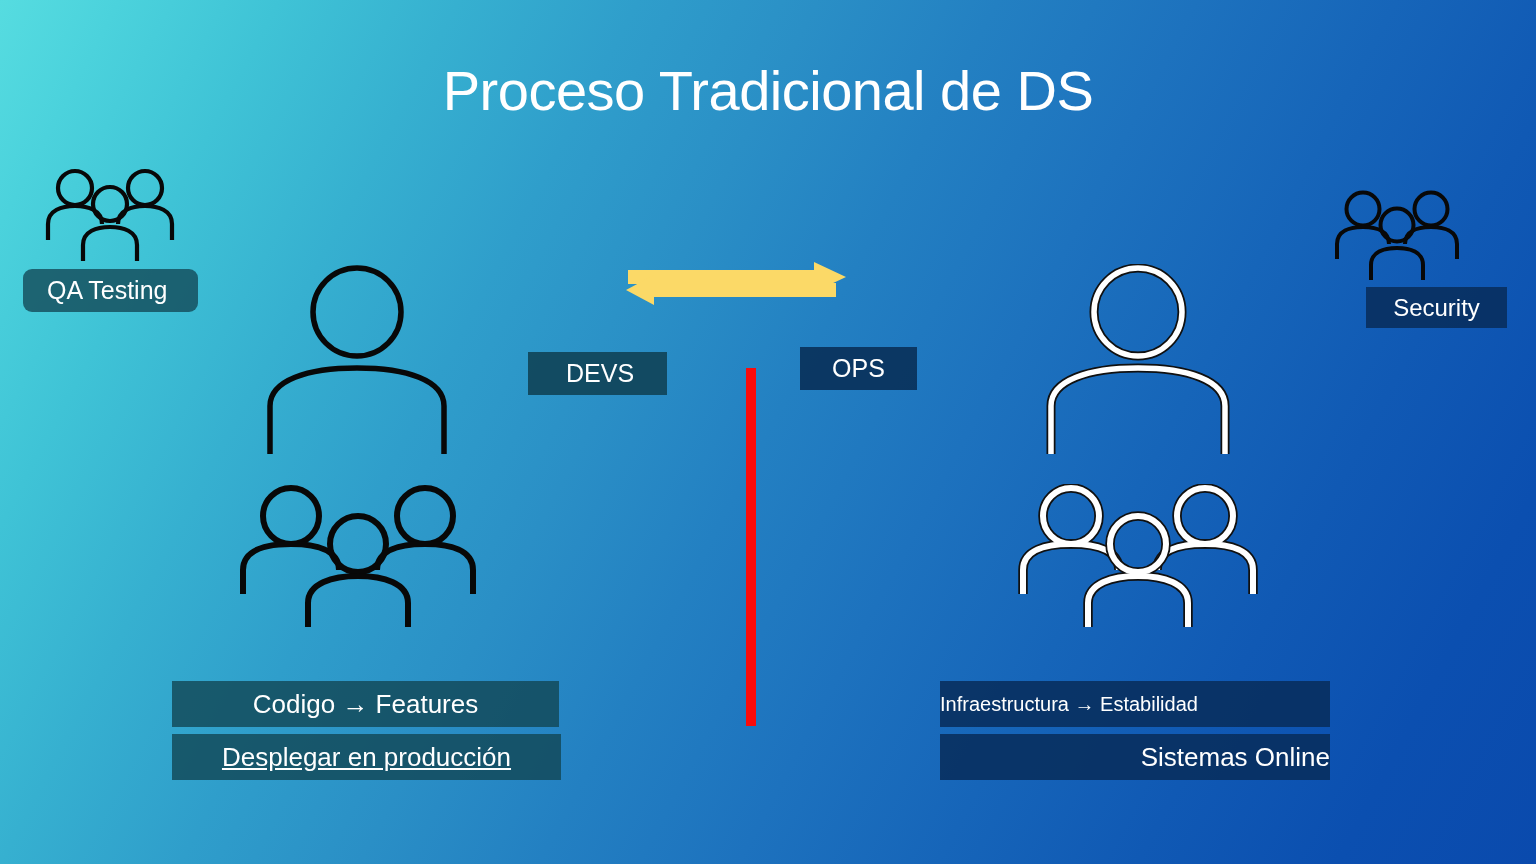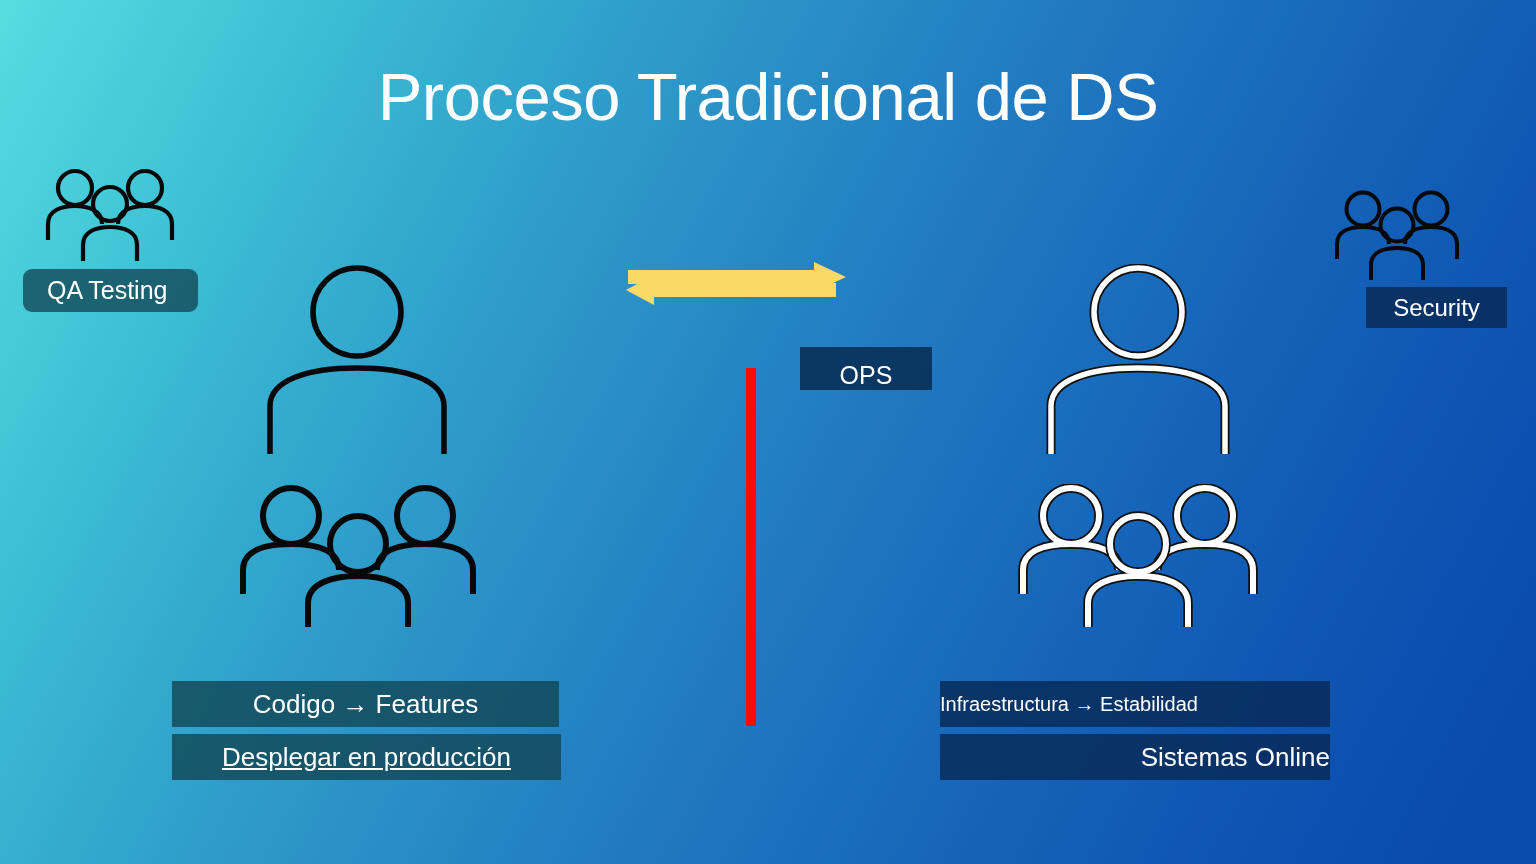--- a/index.html
+++ b/index.html
@@ -30,21 +30,21 @@
   }
 
   
   .title {
     position: absolute;
     left: 0;
     top: 62px;
     width: 1536px;
     text-align: center;
     color: #FFFFFF;
-    font-size: 67px;
+    font-size: 56px;
     font-weight: 300;
     letter-spacing: -0.5px;
     line-height: 1.05;
     white-space: nowrap;
   }
 
   
   .chip {
     position: absolute;
     display: flex;
@@ -72,25 +72,24 @@
   }
   .chip-devs {
     left: 528px; top: 352px;
     width: 139px; height: 43px;
     background: rgba(14, 62, 80, 0.85);
     font-size: 25px;
     padding-left: 38px;
   }
   .chip-ops {
     left: 800px; top: 347px;
-    width: 132px; height: 43px;
+    width: 117px; height: 43px;
     background: rgba(8, 45, 85, 0.88);
     font-size: 25px;
     justify-content: center;
-    align-items: flex-end;
   }
 
   .chip-left-a {
     left: 172px; top: 681px;
     width: 387px; height: 46px;
     background: rgba(18, 70, 84, 0.80);
     font-size: 26px;
     justify-content: center;
   }
   .chip-left-b {
@@ -193,20 +192,23 @@
     <svg viewBox="0 0 226 54" width="226" height="54">
       <g fill="#FBD967">
         <path d="M4 12 L190 12 L190 4 L222 19 L190 34 L190 26 L4 26 Z"></path>
       </g>
       <g fill="#FBD967">
         <path d="M212 35 L30 35 L30 27 L2 42 L30 57 L30 49 L212 49 Z" transform="translate(0,-10)"></path>
       </g>
     </svg>
   </div>
 
+  <div class="chip chip-devs">
+    <span>DEVS</span>
+  </div>
 
   <div class="chip chip-ops">
     <span>OPS</span>
   </div>
 
   <div class="divider"></div>
 
   <div class="icon icon-dev-single">
     <svg viewBox="0 0 190 195" width="190" height="195">
       <g fill="none" stroke="#080808" stroke-width="5.5" stroke-linecap="butt">

